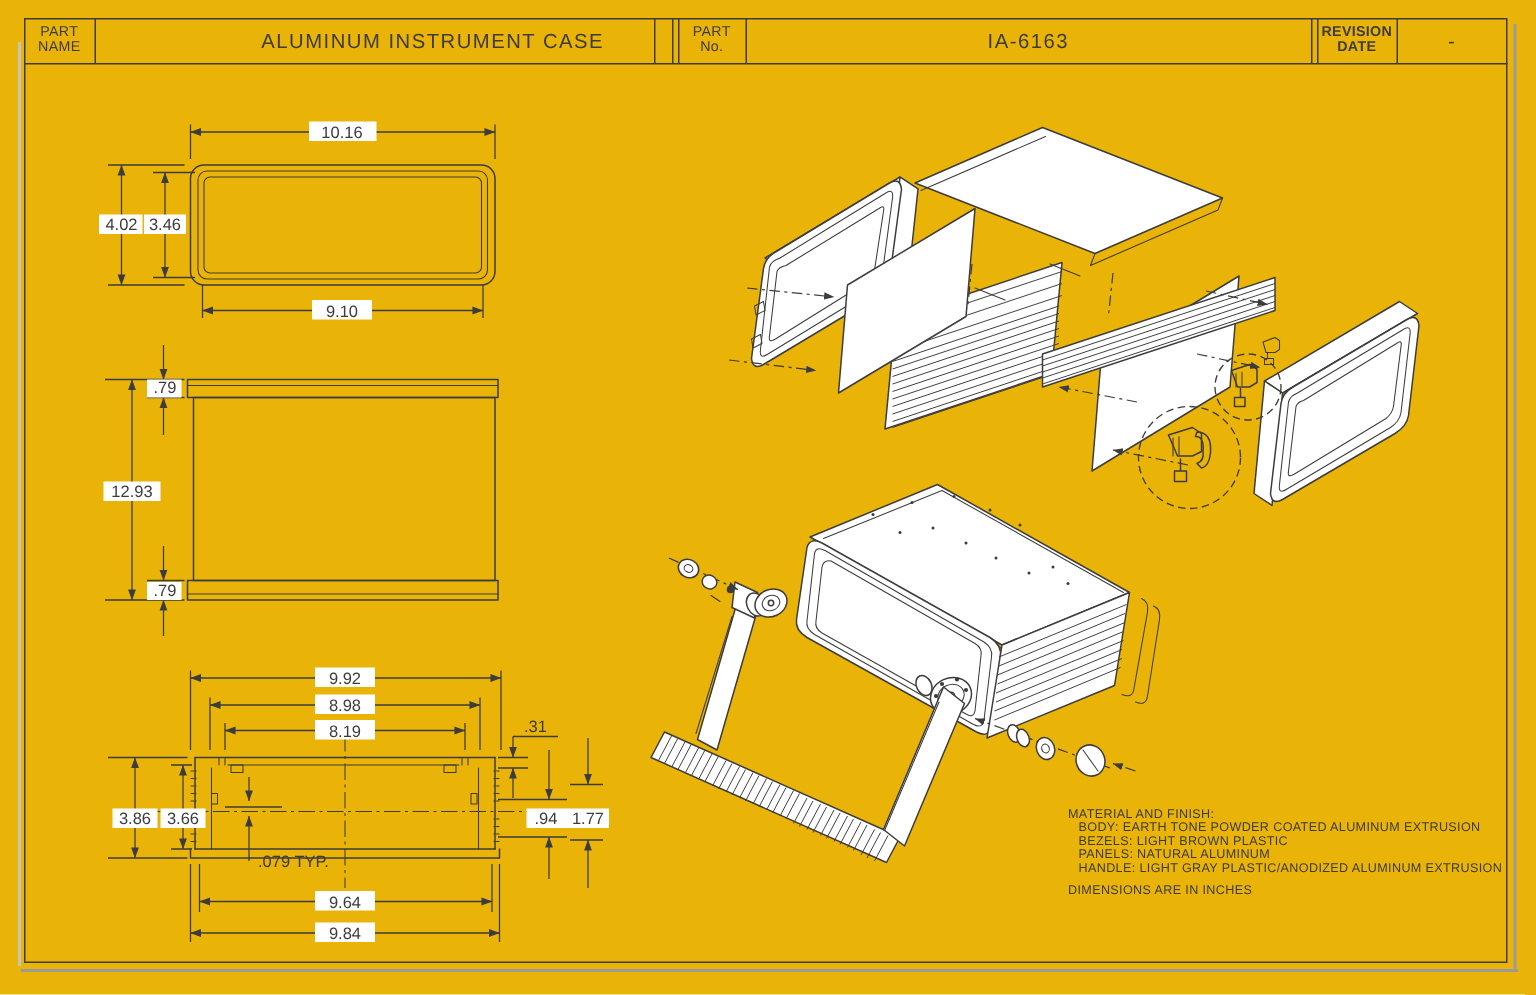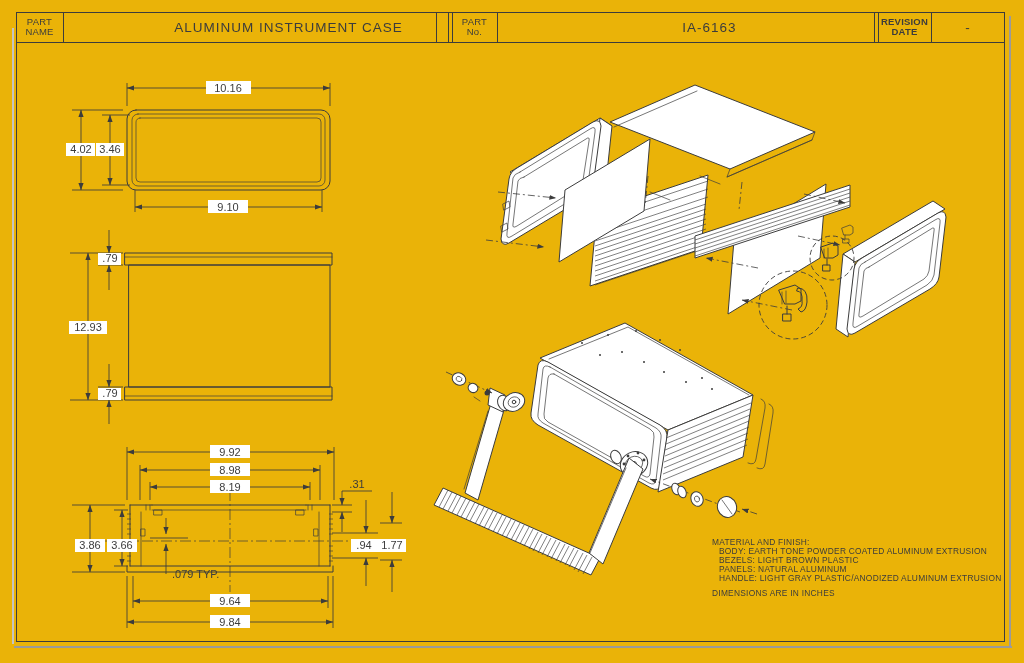--- a/index.html
+++ b/index.html
@@ -49,21 +49,21 @@
     <div class="vline" style="left:452px;"></div>
     <div class="vline" style="left:497px;"></div>
     <div class="vline" style="left:874px;"></div>
     <div class="vline" style="left:878px;"></div>
     <div class="vline" style="left:931px;"></div>
     <div class="tb-cell tb-small" style="left:16px;width:47px;">PART
 NAME</div>
     <div class="tb-cell tb-big" style="left:74px;width:373px;margin-left:28px;">ALUMINUM INSTRUMENT CASE</div>
     <div class="tb-cell tb-small" style="left:452px;width:45px;">PART
 No.</div>
-    <div class="tb-cell tb-big" style="left:521px;width:377px;">IA-6163</div>
+    <div class="tb-cell tb-big" style="left:497px;width:377px;">IA-6163</div>
     <div class="tb-cell tb-small" style="left:878px;width:53px;font-weight:bold;">REVISION
 DATE</div>
     <div class="tb-cell tb-big" style="left:931px;width:74px;">-</div>
   </div>
 
   <svg width="1024" height="663" viewBox="0 0 1024 663">
     <defs>
       <marker id="ah" viewBox="0 0 10 10" refX="9.2" refY="5" markerWidth="9" markerHeight="9" orient="auto-start-reverse">
         <path d="M0,1.6 L9.5,5 L0,8.4 Z" fill="#3c3c3c"></path>
       </marker>

